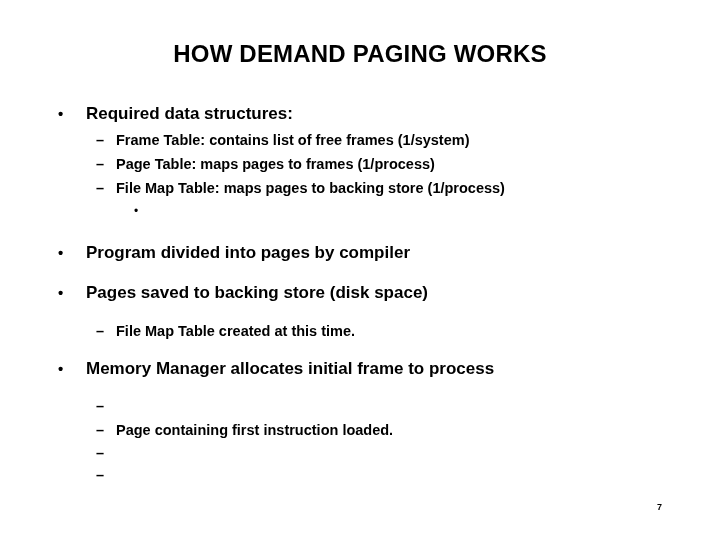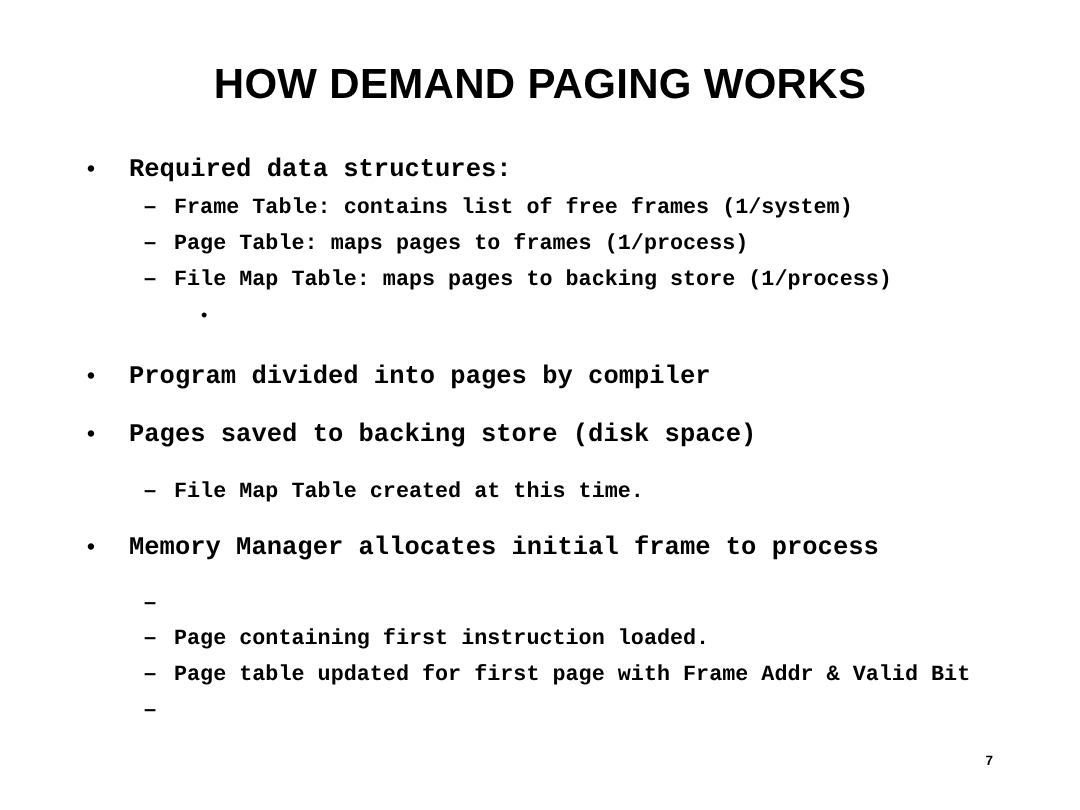--- a/index.html
+++ b/index.html
@@ -20,21 +20,21 @@
     width: 720px;
     height: 540px;
     background: #ffffff;
   }
   .slide-title {
     position: absolute;
     top: 40px;
     left: 0;
     width: 720px;
     text-align: center;
-    font-size: 28px;
+    font-size: 24px;
     font-weight: bold;
     letter-spacing: 0.2px;
     color: #000000;
   }
   .body-content {
     position: absolute;
     top: 90px;
     left: 0;
     width: 720px;
   }
@@ -83,21 +83,20 @@
     line-height: 1;
   }
   .gap-lg {
     margin-top: 26px;
   }
   .gap-md {
     margin-top: 20px;
   }
   .text {
     flex: 1 1 auto;
-    font-family: Liberation Mono, monospace;
   }
   .page-number {
     position: absolute;
     right: 58px;
     bottom: 28px;
     font-size: 9px;
     font-weight: bold;
     color: #000000;
   }
 </style>
@@ -158,21 +157,20 @@
       <span class="marker">–</span>
     </div>
 
     <div class="bullet-row lvl2">
       <span class="marker">–</span>
       <span class="text">Page containing first instruction loaded.</span>
     </div>
 
     <div class="bullet-row lvl2">
       <span class="marker">–</span>
-      <span class="text">Page table updated for first page with Frame Addr &amp; Valid Bit</span>
     </div>
 
     <div class="bullet-row lvl2">
       <span class="marker">–</span>
     </div>
 
   </div>
 
   <div class="page-number">7</div>
 

